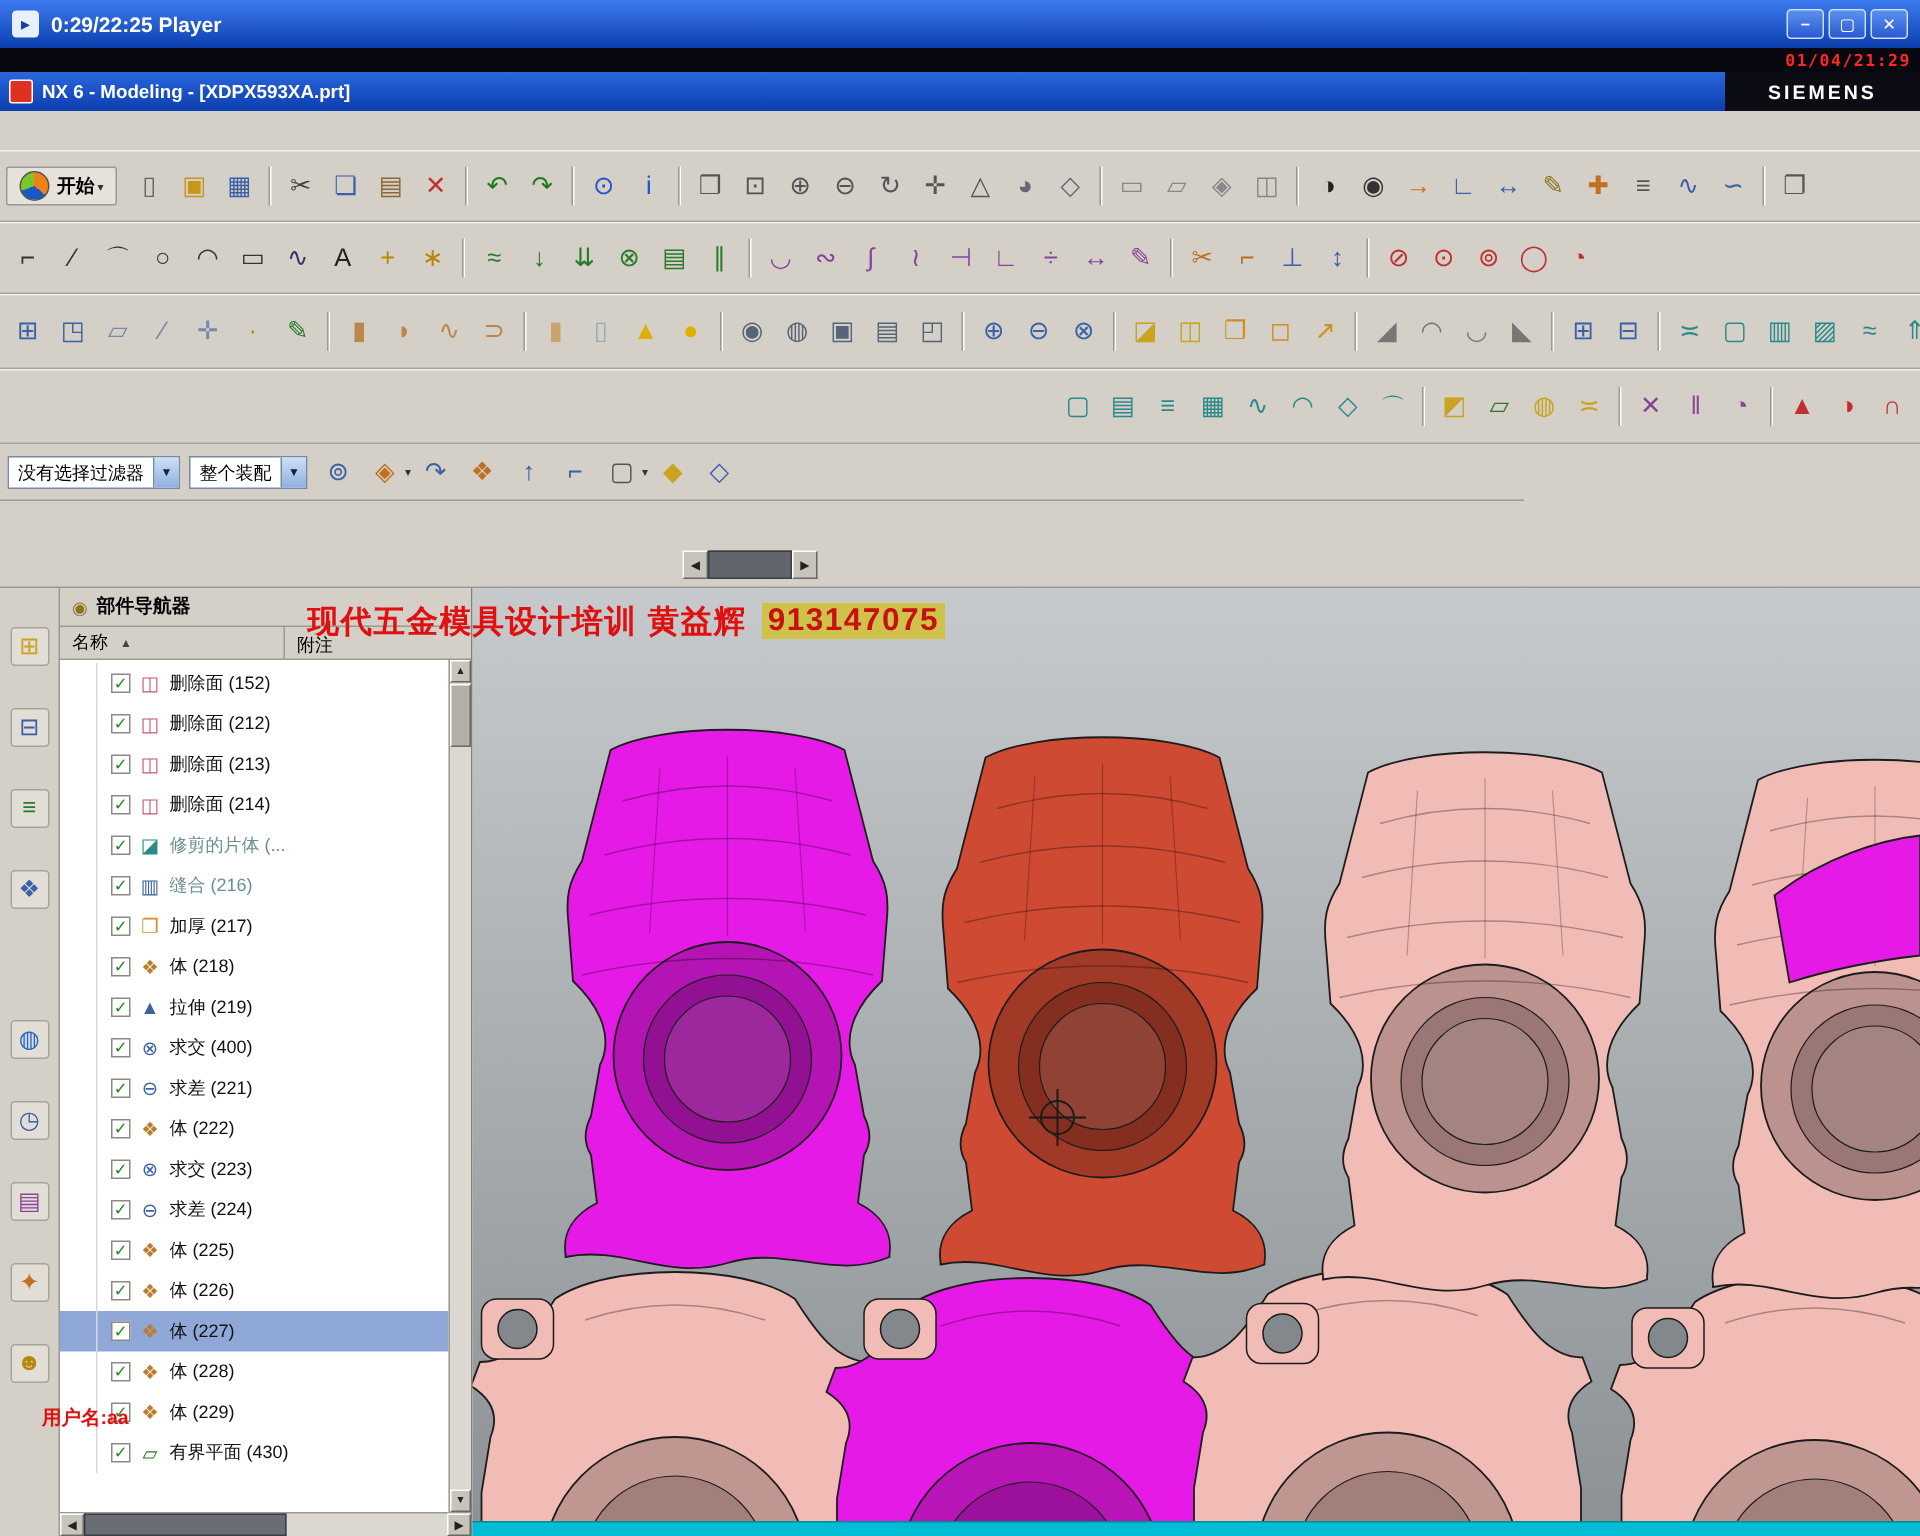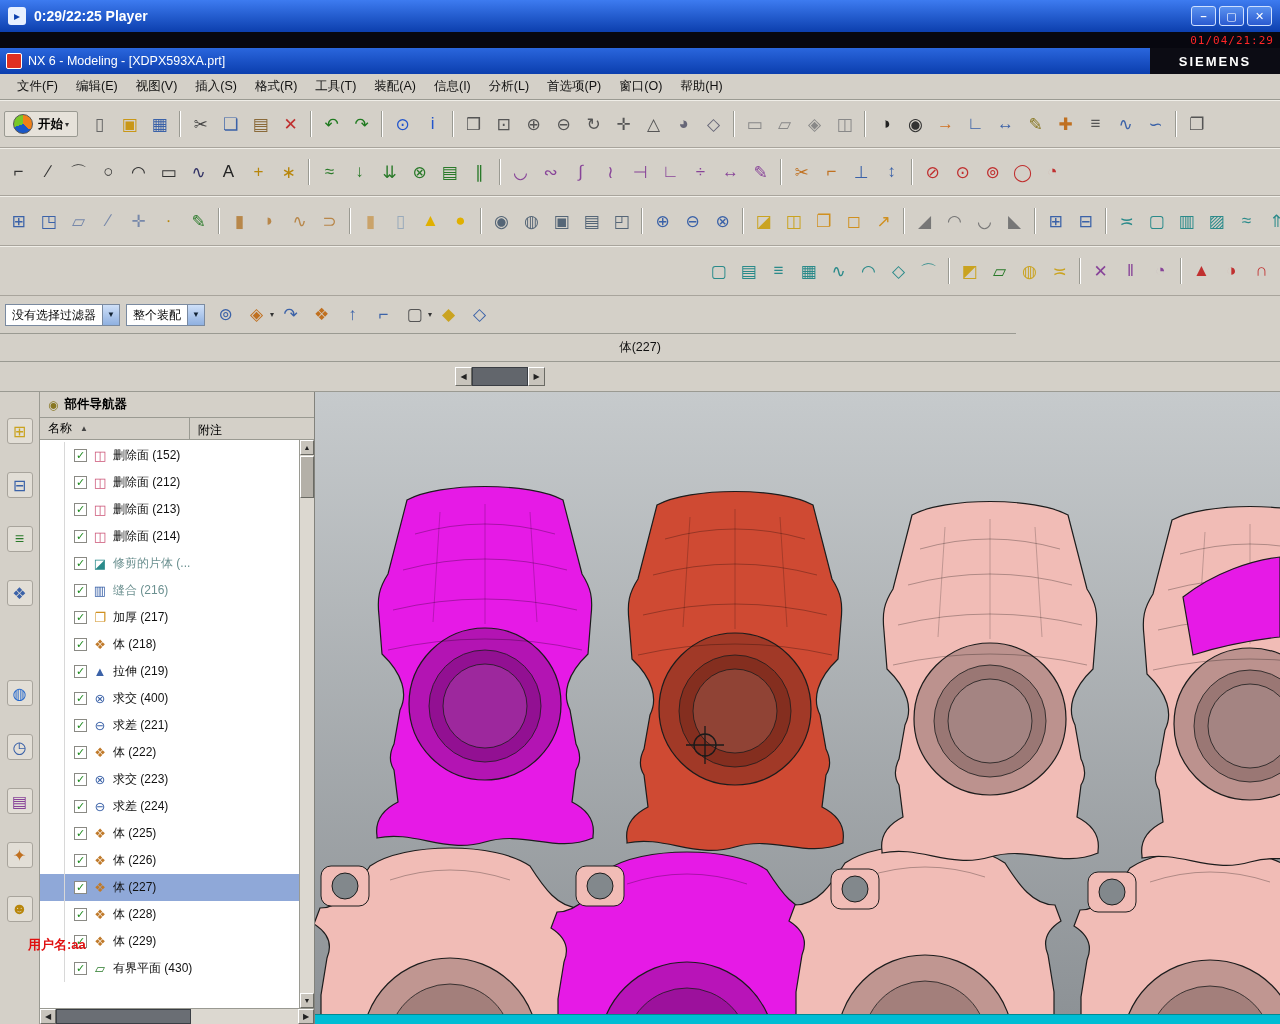--- a/index.html
+++ b/index.html
@@ -14,25 +14,25 @@
     font-weight:bold;font-size:14px;}
   .p-icon{width:18px;height:18px;background:#e8f0ff;color:#0c3fae;border-radius:3px;
     display:flex;align-items:center;justify-content:center;font-size:12px;}
   .win-btns{margin-left:auto;display:flex;gap:3px;}
   .win-btn{width:25px;height:20px;background:linear-gradient(180deg,#5a92f0,#2a5ad0);
     border:1px solid #cfe0ff;border-radius:3px;color:#fff;font-size:11px;
     display:flex;align-items:center;justify-content:center;}
 
   
   #black-strip{position:absolute;left:0;top:32px;width:1280px;height:16px;background:#07070f;}
-  #red-stamp{position:absolute;right:6px;top:2px;color:#ff2626;font-size:11px;font-weight:normal;
+  #red-stamp{position:absolute;right:6px;top:2px;color:#ff2626;font-size:11px;font-weight:bold;
     font-family:"DejaVu Sans Mono",monospace;letter-spacing:1px;}
   #nx-titlebar{position:absolute;left:0;top:48px;width:1280px;height:26px;display:flex;}
   #nx-title-left{flex:1;display:flex;align-items:center;gap:6px;padding:0 6px;
-    background:linear-gradient(180deg,#2a66dd,#0b3eae);color:#fff;font-weight:normal;font-size:12.5px;}
+    background:linear-gradient(180deg,#2a66dd,#0b3eae);color:#fff;font-weight:bold;font-size:12.5px;}
   .nx-app-icon{width:16px;height:16px;background:#e03020;border:1px solid #fff;border-radius:2px;}
   #siemens-box{width:130px;background:#0c0c14;color:#fff;display:flex;align-items:center;
     justify-content:center;font-size:13px;font-weight:bold;letter-spacing:2px;}
 
   
   #menubar{position:absolute;left:0;top:74px;width:1280px;height:26px;background:#d4d0c8;
     border-bottom:1px solid #9a9a92;display:flex;align-items:center;font-size:12.5px;padding-left:8px;}
   .menu-item{padding:3px 9px;color:#111;}
 
   
@@ -143,34 +143,20 @@
   </div>
 
   <div id="nx-titlebar">
     <div id="nx-title-left">
       <span class="nx-app-icon"></span>
       <span>NX 6 - Modeling - [XDPX593XA.prt]</span>
     </div>
     <div id="siemens-box">SIEMENS</div>
   </div>
 
-  <div id="menubar">
-      <span class="menu-item">文件(F)</span>
-      <span class="menu-item">编辑(E)</span>
-      <span class="menu-item">视图(V)</span>
-      <span class="menu-item">插入(S)</span>
-      <span class="menu-item">格式(R)</span>
-      <span class="menu-item">工具(T)</span>
-      <span class="menu-item">装配(A)</span>
-      <span class="menu-item">信息(I)</span>
-      <span class="menu-item">分析(L)</span>
-      <span class="menu-item">首选项(P)</span>
-      <span class="menu-item">窗口(O)</span>
-      <span class="menu-item">帮助(H)</span>
-    </div>
 
   <div id="tb1" class="tbrow">
     <span class="start-btn">
       <span class="nx-swirl"></span>
       <span>开始</span>
       <span class="tbcaret">▾</span>
     </span>
     <span id="tb1-icons" style="display:flex;align-items:center;gap:1px;">
         <span class="tbi" style="color: rgb(102, 102, 102);">▯</span>
         <span class="tbi" style="color: rgb(201, 151, 23);">▣</span>
@@ -347,23 +333,20 @@
         <span class="tbi" style="color: rgb(192, 112, 32);">❖</span>
         <span class="tbi" style="color: rgb(59, 98, 168);">↑</span>
         <span class="tbi" style="color: rgb(59, 98, 168);">⌐</span>
         <span class="tbi" style="color: rgb(85, 85, 85);">▢</span>
         <span class="tbcaret">▾</span>
         <span class="tbi" style="color: rgb(202, 163, 32);">◆</span>
         <span class="tbi" style="color: rgb(59, 98, 168);">◇</span>
       </span>
   </div>
 
-  <div id="status-bar">
-    <span>体(227)</span>
-  </div>
 
   <div id="scroll-strip">
     <span id="mini-scroll">
       <span class="ms-btn">◀</span>
       <span class="ms-thumb"></span>
       <span class="ms-btn">▶</span>
     </span>
   </div>
 
   <div id="resource-bar">
@@ -564,15 +547,19 @@
 
       <g transform="translate(390,353)" stroke="#1a1a1a" stroke-width="1.3" fill="none">
         <circle r="11"></circle>
         <line x1="-19" y1="0" x2="19" y2="0"></line>
         <line x1="0" y1="-19" x2="0" y2="19"></line>
       </g>
     </svg>
   </div>
   <div id="cyan-strip"></div>
 
+  <div id="watermark">
+    <span>现代五金模具设计培训 黄益辉</span>
+    <span id="wm-num">913147075</span>
+  </div>
   <div id="user-label">用户名:aa</div>
 
 </div>
 
 </body></html>

